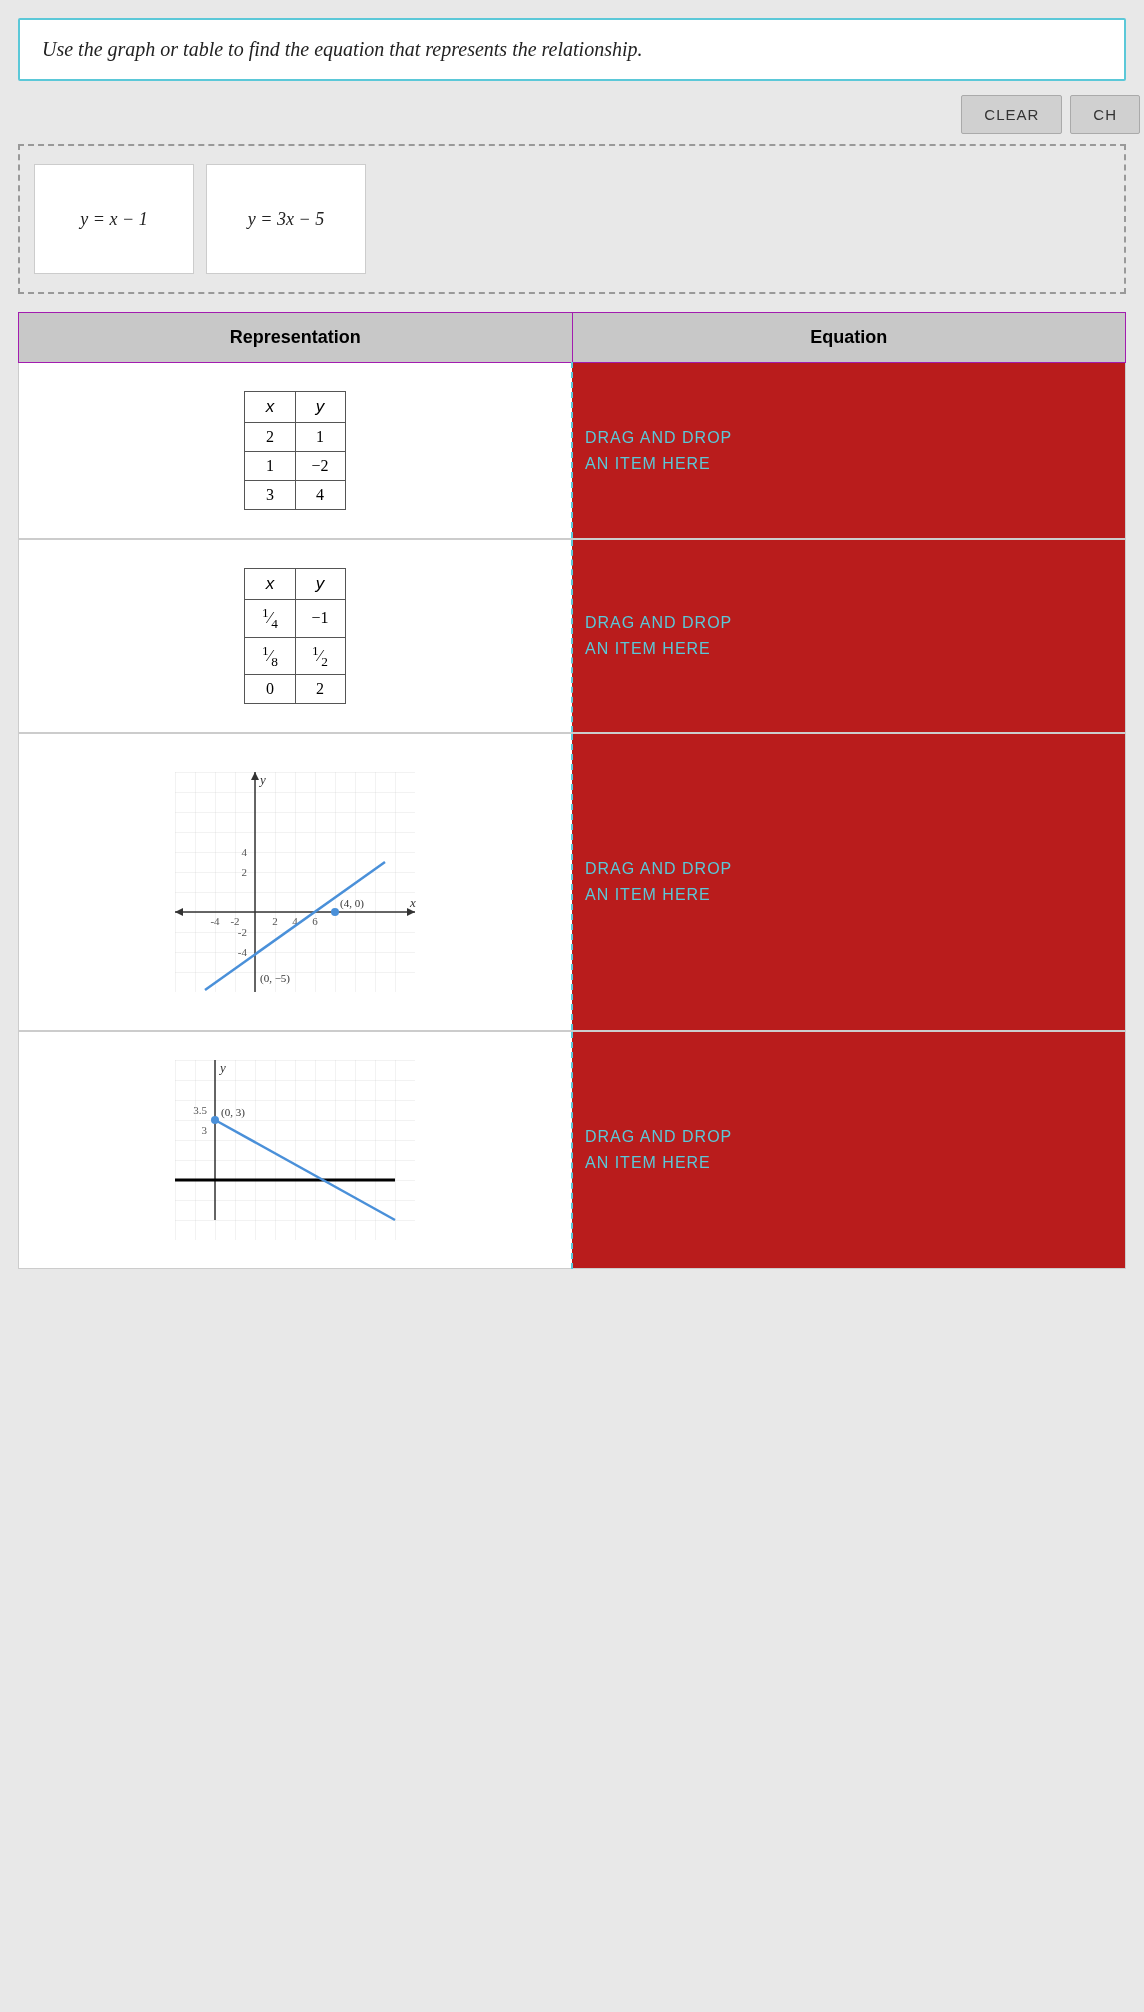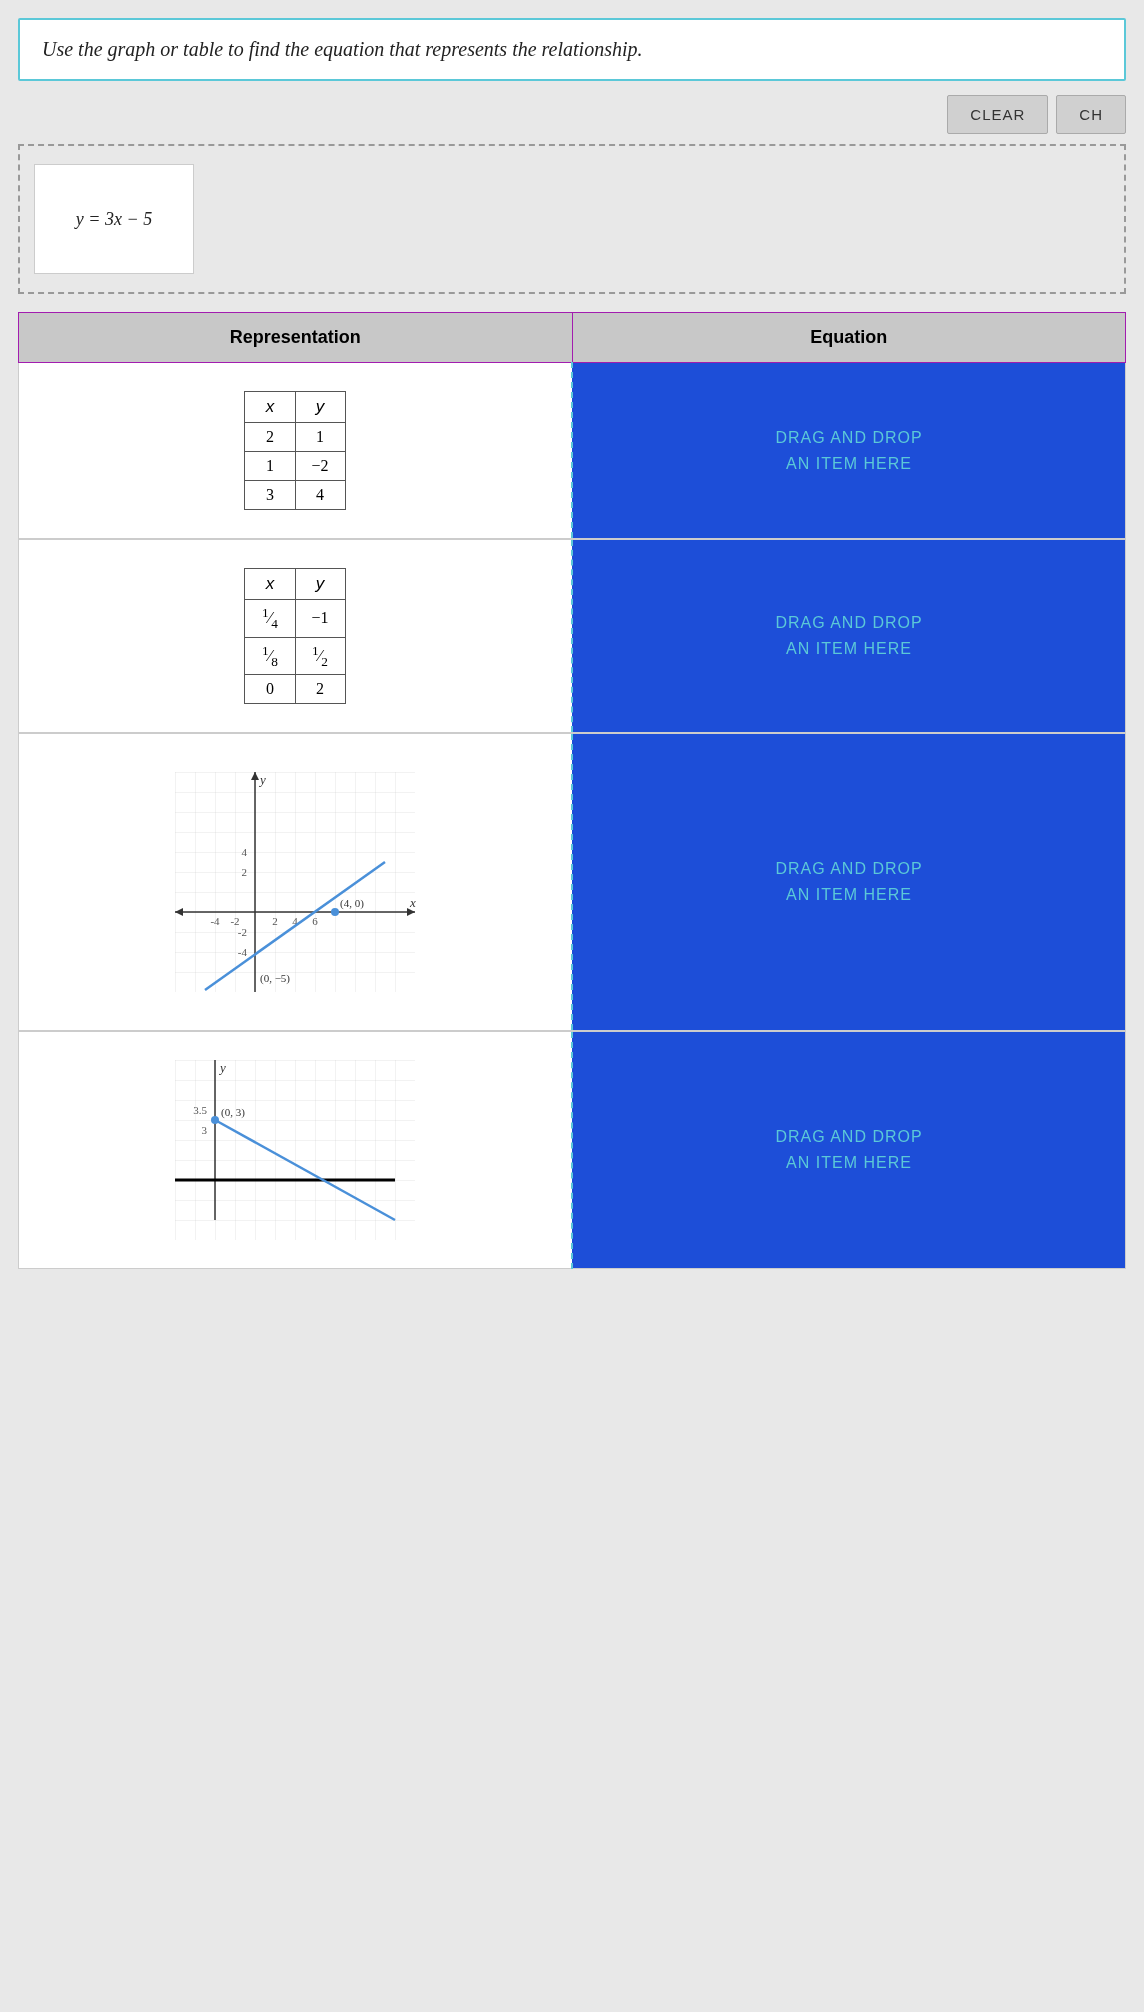--- a/index.html
+++ b/index.html
@@ -17,21 +17,21 @@
       padding: 18px 22px;
       font-size: 20px;
       color: #222;
       border-radius: 2px;
       font-style: italic;
     }
 
     .toolbar {
       display: flex;
       justify-content: flex-end;
-      padding: 14px 18px 10px 18px;
+      padding: 14px 4px 10px 18px;
       gap: 8px;
     }
 
     .toolbar-btn {
       background: #d0d0d0;
       border: 1px solid #aaa;
       padding: 10px 22px;
       font-size: 15px;
       font-family: Arial, sans-serif;
       cursor: pointer;
@@ -91,24 +91,23 @@
       vertical-align: middle;
     }
 
     .representation-cell {
       padding: 28px 20px;
       text-align: center;
       background: white;
     }
 
     .drop-cell {
-      background: #1d4ed8;
+      background: #b91c1c;
       border-left: 2px dashed #5bc8d8 !important;
-      text-align: center;
-      padding: 40px 20px;
+      padding: 40px 12px;
     }
 
     .drop-label {
       color: #5bc8d8;
       font-family: Arial, sans-serif;
       font-size: 16px;
       letter-spacing: 1px;
       line-height: 1.6;
     }
 
@@ -149,20 +148,25 @@
 
 <div class="top-instruction">Use the graph or table to find the equation that represents the relationship.</div>
 
 <div class="toolbar">
   <button class="toolbar-btn">CLEAR</button>
   <button class="toolbar-btn">CH</button>
 </div>
 
 <div class="drag-area">
 
+  <div class="equation-card">
+    <span class="math">
+      <i>y</i> = <i>x</i> − 1
+    </span>
+  </div>
 
   <div class="equation-card">
     <span class="math">
       <i>y</i> = 3<i>x</i> − 5
     </span>
   </div>
 
 
 
 

